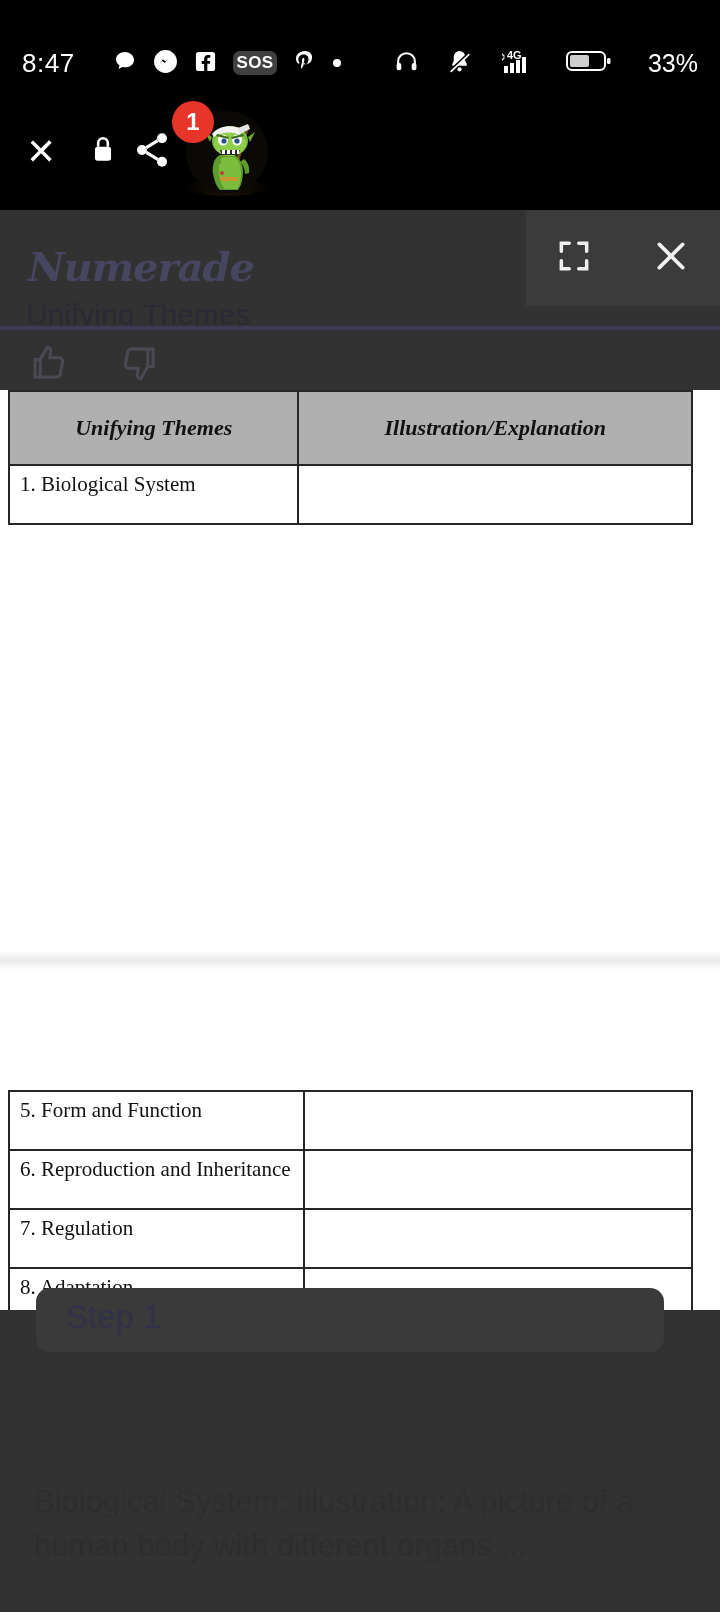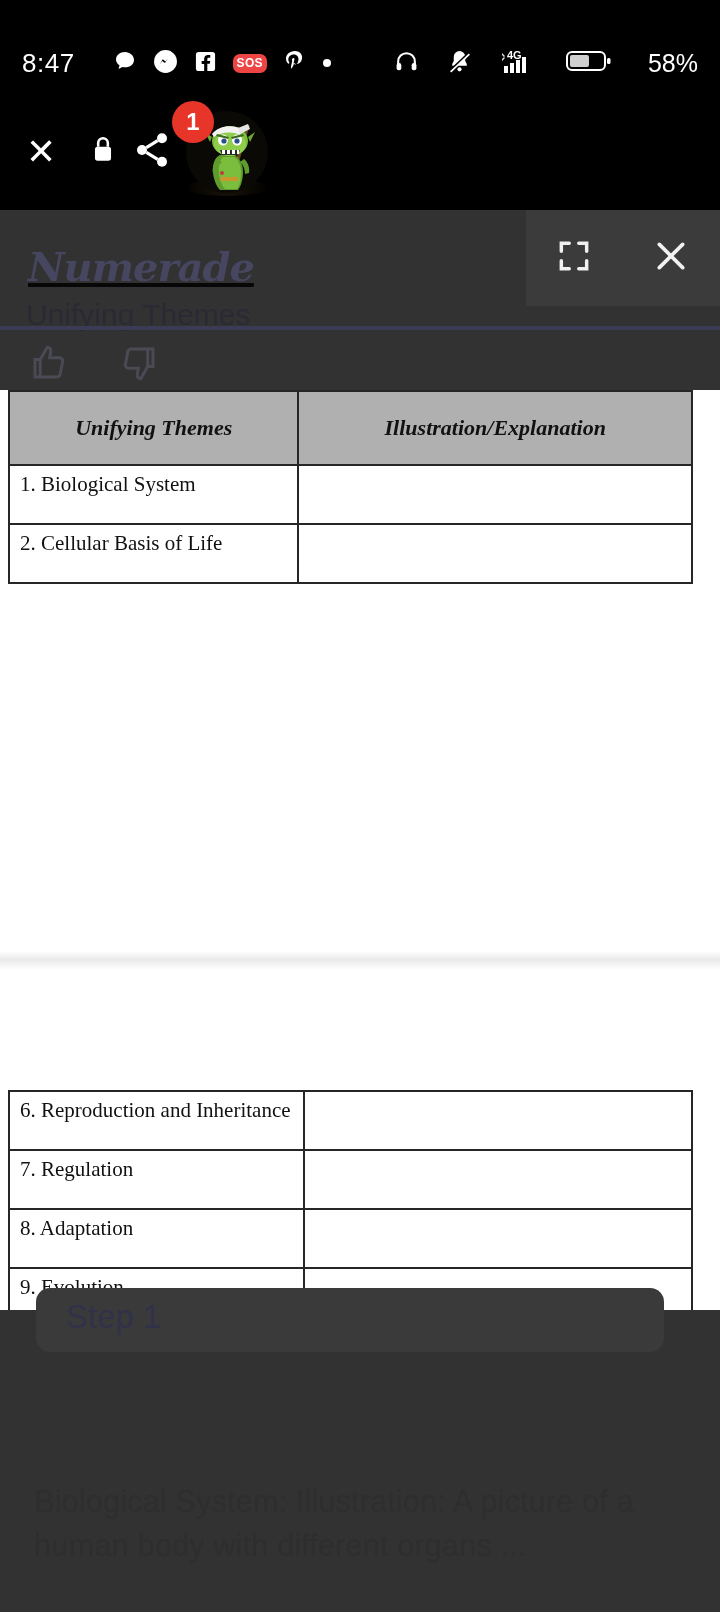--- a/index.html
+++ b/index.html
@@ -16,22 +16,22 @@
     position:absolute; left:0; top:0; width:720px; height:62px;
     background:#000; display:flex; align-items:center;
     padding:0 22px; color:#fff;
   }
   .sb-time { font-size:26px; font-weight:400; letter-spacing:.5px; margin-right:22px; }
   .sb-left { display:flex; align-items:center; gap:16px; flex:1; }
   .sb-right { display:flex; align-items:center; gap:28px; }
   .sb-pct { font-size:25px; margin-left:8px; }
   .ic { display:inline-block; }
   .sos-badge {
-    background:#ef4444; color:#fff; border-radius:7px;
-    font-size:12px; font-weight:bold; padding:3px 4px 4px; line-height:1;
+    background:#404040; color:#fff; border-radius:7px;
+    font-size:17px; font-weight:bold; padding:3px 4px 4px; line-height:1;
     letter-spacing:.3px;
   }
   .dot-ic { width:8px; height:8px; border-radius:50%; background:#fff; display:inline-block; }
 
   
   .browserbar {
     position:absolute; left:0; top:62px; width:720px; height:116px;
     background:#000; display:flex; align-items:center; padding:0 26px;
   }
   .bb-close { color:#fff; font-size:36px; font-weight:300; line-height:1; width:44px; }
@@ -54,21 +54,21 @@
   
   .page { position:absolute; left:0; top:178px; width:720px; height:1294px; background:#fff; }
 
   
   .scrim-top {
     position:absolute; left:0; top:0; width:720px; height:180px;
     background:#323232; z-index:3;
   }
   .nm-header {
     position:absolute; left:0; top:0; width:720px; height:112px;
-    display:flex; align-items:center; z-index:4;text-decoration:underline;
+    display:flex; align-items:center; z-index:4;
   }
   .nm-logo {
     margin-left:28px; font-family:"DejaVu Serif", serif;
     font-size:40px; font-style:italic; font-weight:700;
     color:#4a4a6a; letter-spacing:-1px; opacity:.85;
   }
   .upgrade-btn {
     position:absolute; left:326px; top:22px; width:178px; height:66px;
     background:#3a2620; border-radius:12px;
     display:flex; align-items:center; justify-content:center;
@@ -207,21 +207,21 @@
           <rect x="22" y="9" width="4" height="16" fill="#fff"></rect>
         </svg>
       </span>
       <span class="ic">
         <svg width="46" height="26" viewBox="0 0 46 26">
           <rect x="1" y="4" width="38" height="18" rx="5" fill="none" stroke="#fff" stroke-width="2"></rect>
           <rect x="4" y="7" width="19" height="12" rx="2" fill="#cfcfcf"></rect>
           <rect x="41" y="10" width="3.5" height="6" rx="1.5" fill="#fff"></rect>
         </svg>
       </span>
-      <span class="sb-pct">58%</span>
+      <span class="sb-pct">33%</span>
     </div>
   </div>
 
   <div class="browserbar">
     <span class="bb-close">✕</span>
     <span class="bb-lock">
       <svg width="26" height="30" viewBox="0 0 24 28">
         <path fill="none" stroke="#fff" stroke-width="2.4" d="M7.5 11V7.5a4.5 4.5 0 0 1 9 0V11"></path>
         <rect x="4.5" y="11" width="15" height="13" rx="2.5" fill="#fff"></rect>
       </svg>
@@ -328,32 +328,32 @@
           <tr>
             <th>Unifying Themes</th>
             <th>Illustration/Explanation</th>
           </tr>
         </thead>
         <tbody>
           <tr>
             <td class="theme-cell">1. Biological System</td>
             <td class="expl-cell"></td>
           </tr>
-          <tr>
-            <td class="theme-cell">2. Cellular Basis of Life</td>
-            <td class="expl-cell"></td>
-          </tr>
         </tbody>
       </table>
 
       <div class="sheet-gap"></div>
 
       <div style="position:absolute; left:0; top:700px; width:720px;">
         <table class="themes">
           <tbody>
+            <tr>
+              <td class="theme-cell">5. Form and Function</td>
+              <td class="expl-cell"></td>
+            </tr>
             <tr>
               <td class="theme-cell">6. Reproduction and Inheritance</td>
               <td class="expl-cell"></td>
             </tr>
             <tr>
               <td class="theme-cell">7. Regulation</td>
               <td class="expl-cell"></td>
             </tr>
             <tr>
               <td class="theme-cell">8. Adaptation</td>

